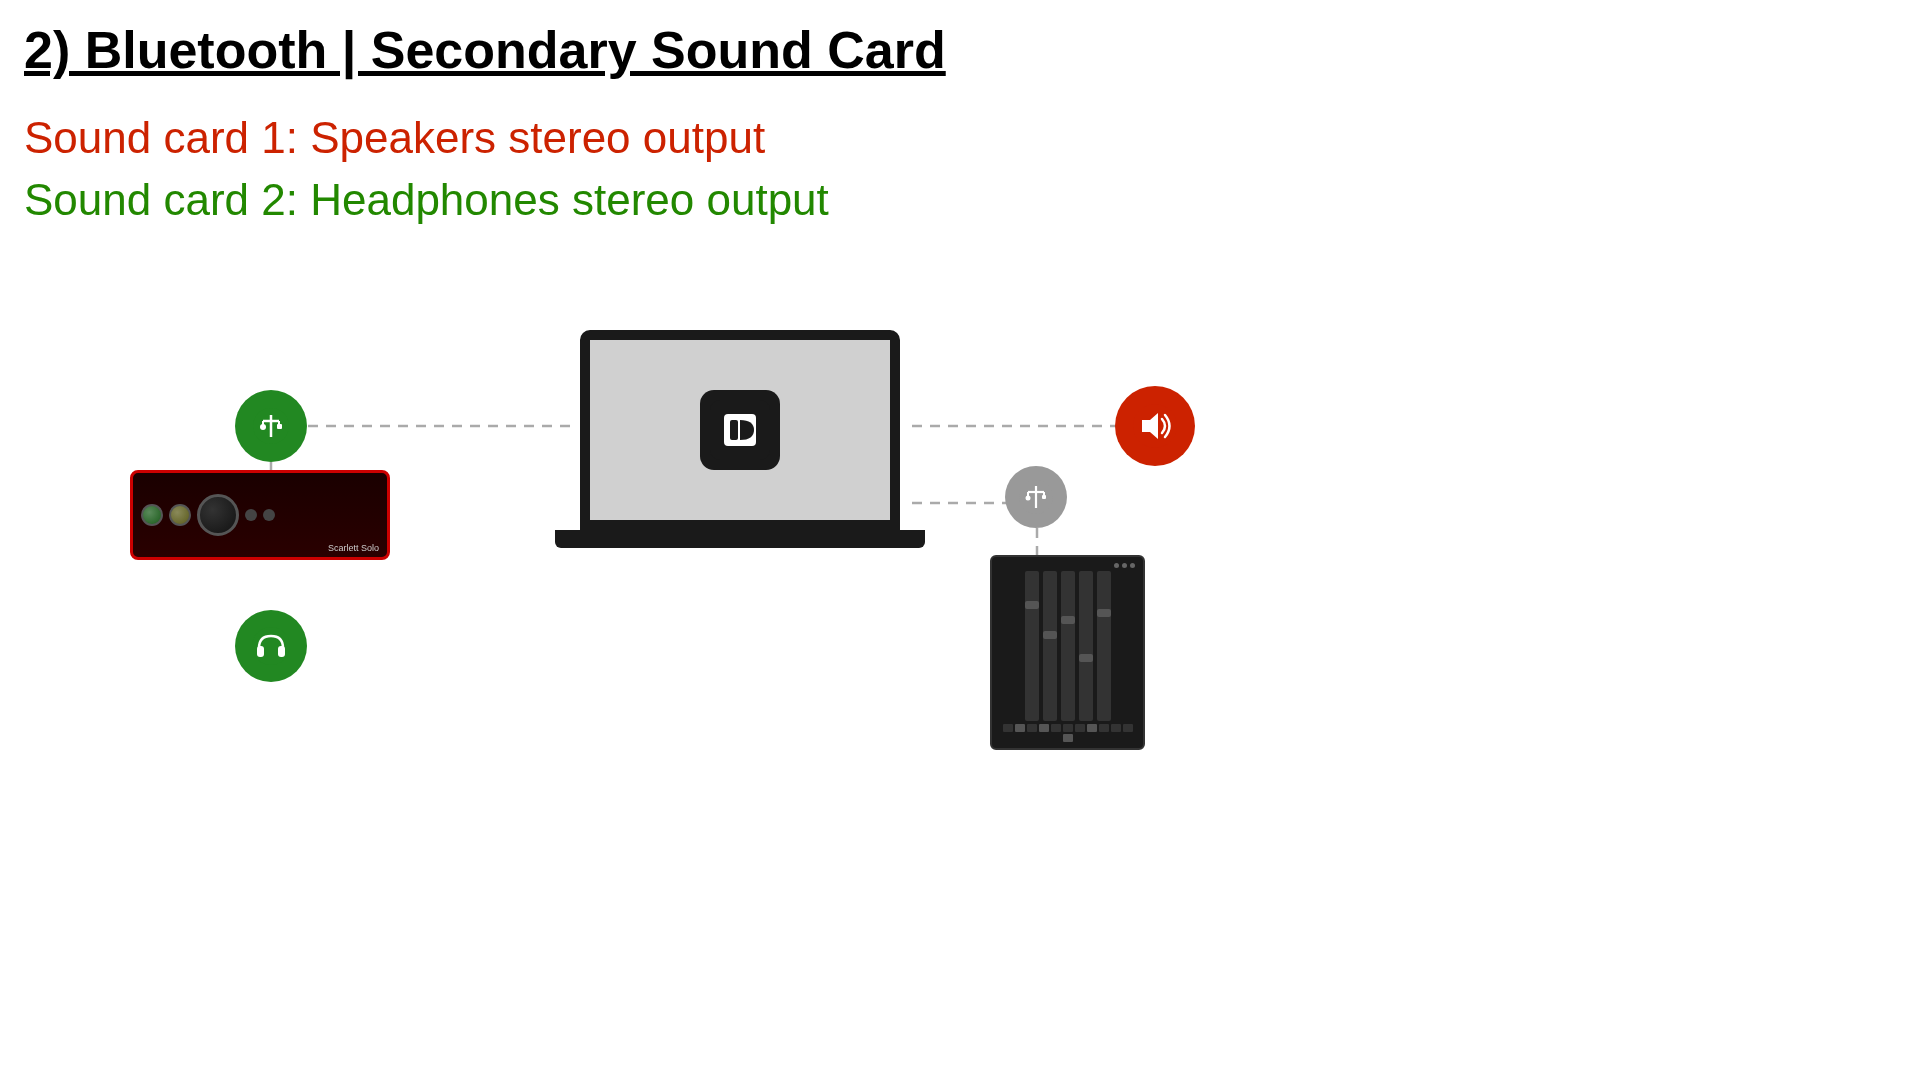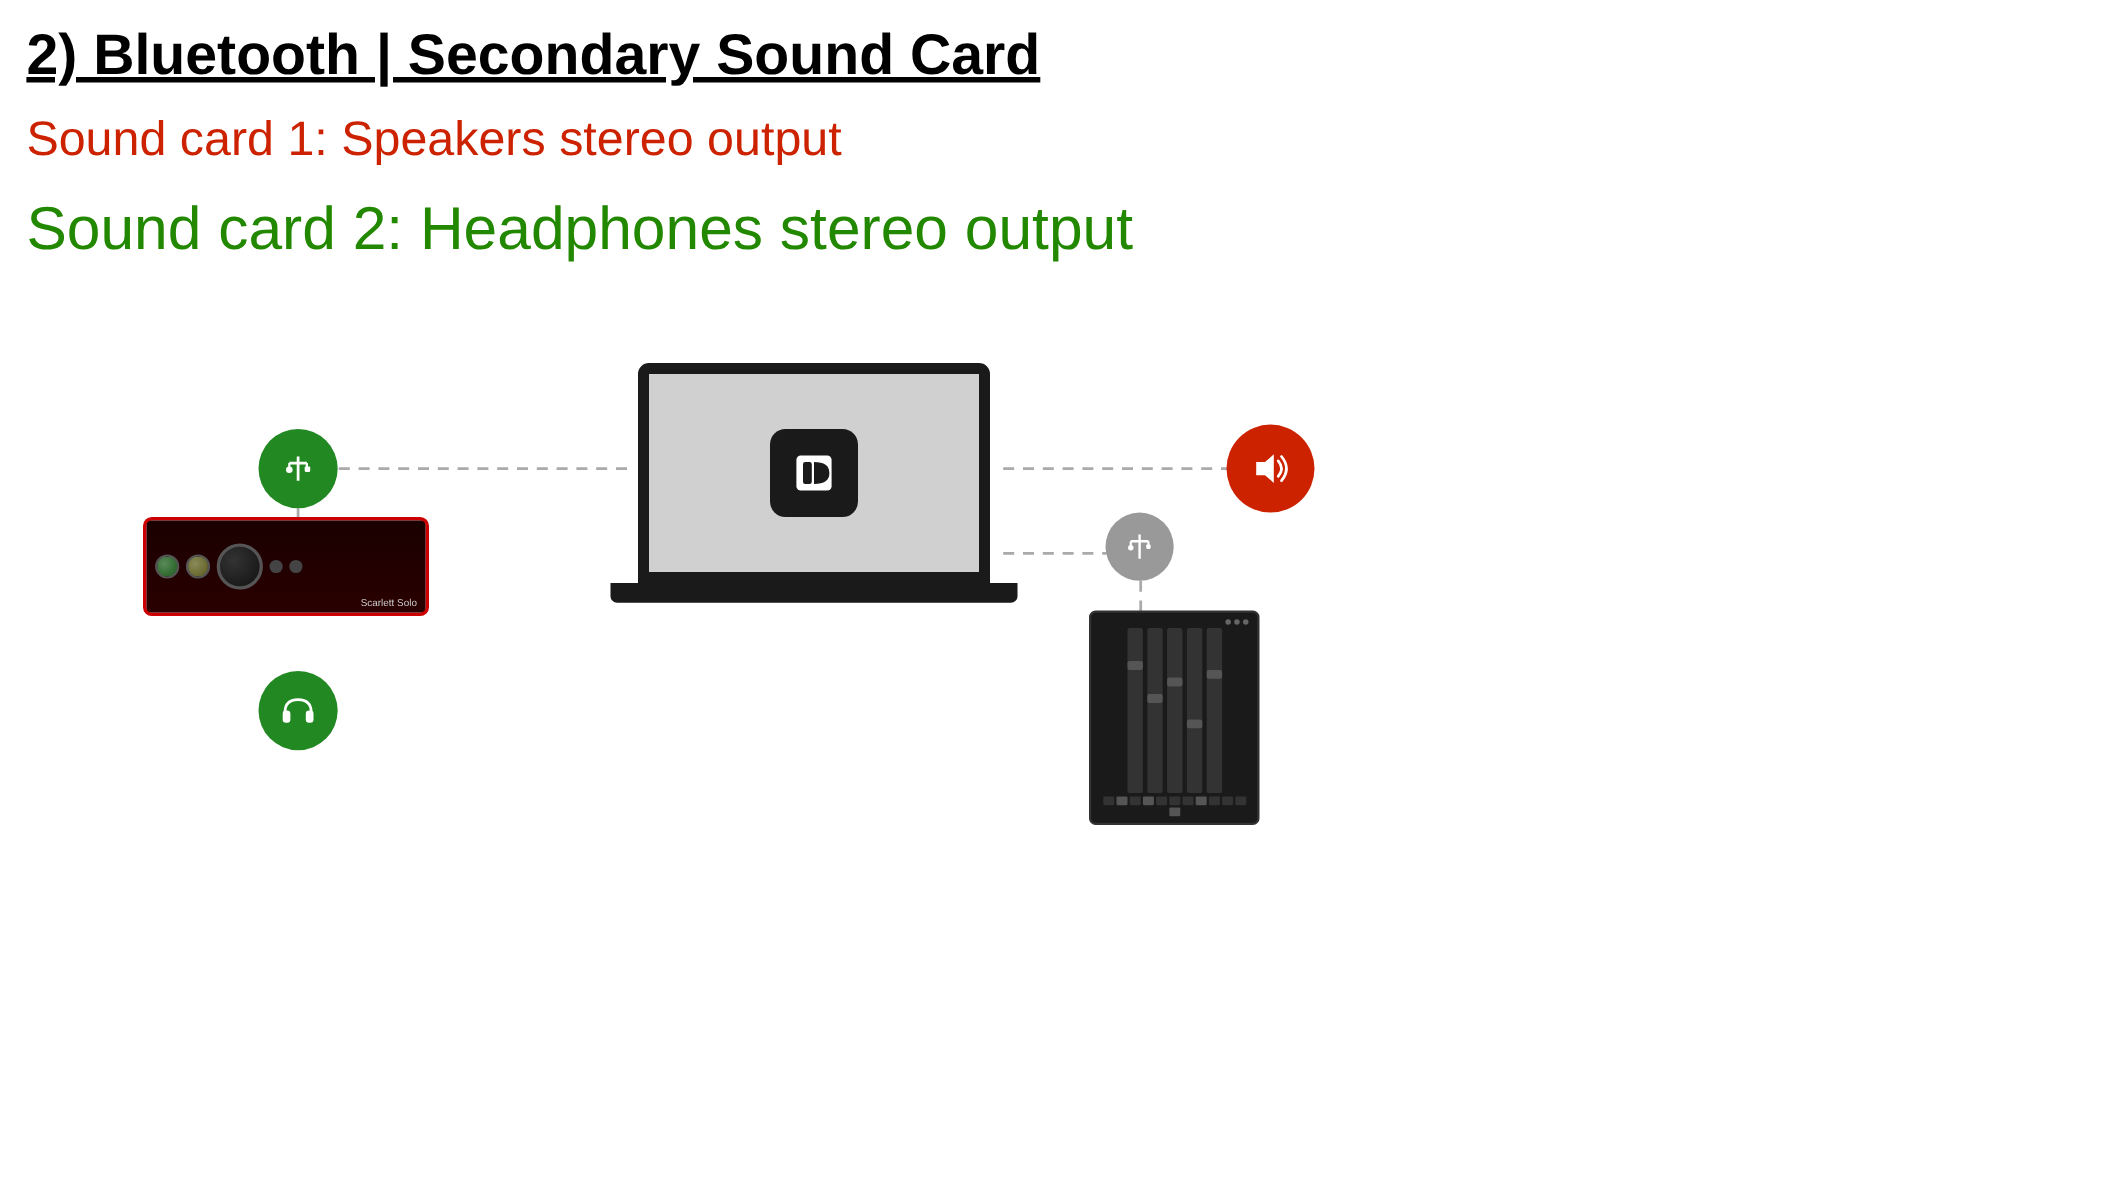--- a/index.html
+++ b/index.html
@@ -41,32 +41,32 @@
       gap: 8px;
     }
 
     .headphones-badge .bold-part {
       font-weight: 900;
     }
 
     
     .subtitle1 {
       position: absolute;
-      top: 102px;
+      top: 113px;
       left: 24px;
       font-size: 44px;
       color: #cc2200;
       font-weight: 400;
     }
 
     .subtitle2 {
       position: absolute;
       top: 175px;
       left: 24px;
-      font-size: 55px;
+      font-size: 44px;
       color: #228800;
       font-weight: 400;
     }
 
     
     .diagram {
       position: absolute;
       top: 270px;
       left: 0;
       right: 0;

